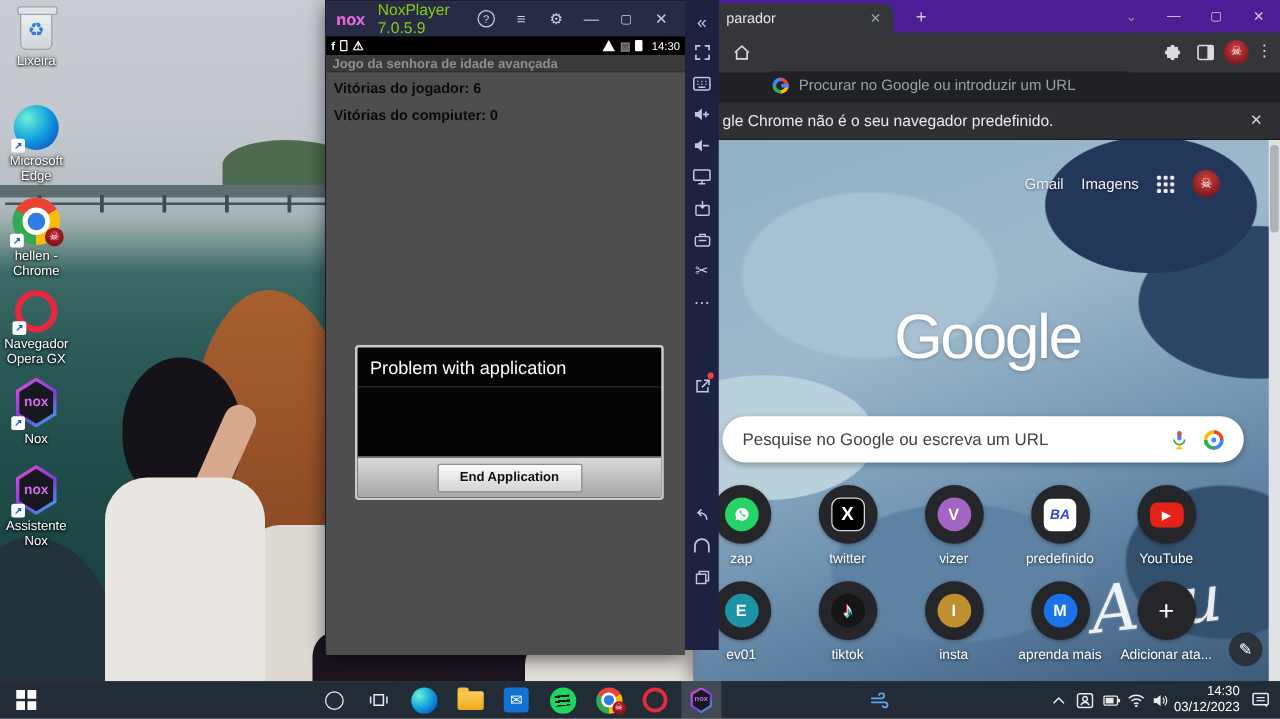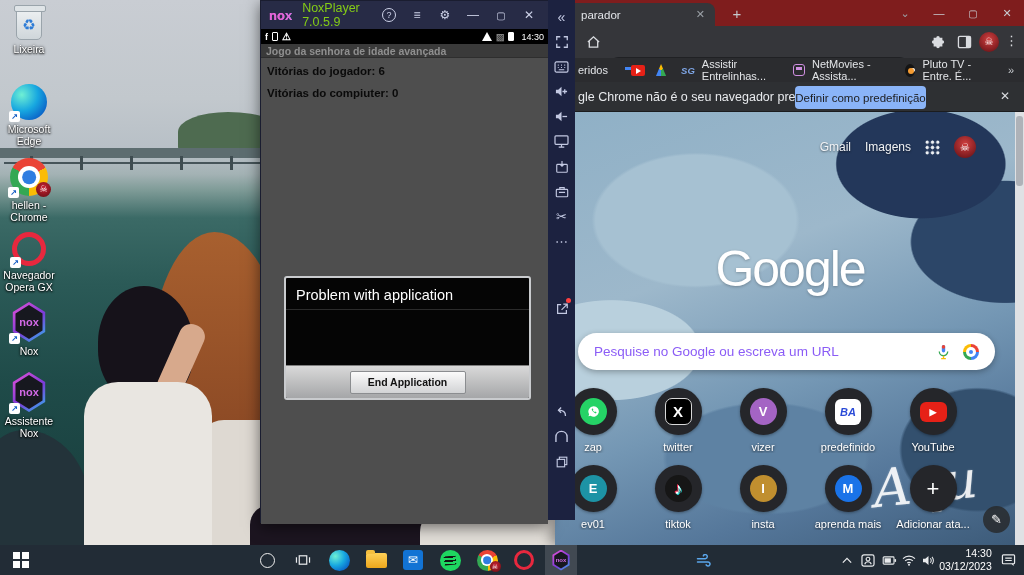--- a/index.html
+++ b/index.html
@@ -64,21 +64,21 @@
 .dlgbtn{width:116px;height:23px;background:linear-gradient(180deg,#fbfbfb,#d2d3d5);border:1px solid #8b8d90;border-radius:2px;font-size:10.5px;font-weight:bold;color:#111;display:flex;align-items:center;justify-content:center}
 
 
 .sbar{left:548px;top:0;width:27px;height:520px;background:#1c2240;display:flex;flex-direction:column;align-items:center;padding-top:4px;z-index:6}
 .sit{width:27px;height:25px;display:flex;align-items:center;justify-content:center;color:#c3c9e2;font-size:13px;position:relative}
 .sit svg{display:block}
 .reddot{position:absolute;right:4px;top:2px;width:5px;height:5px;border-radius:50%;background:#ff4040}
 
 
 .cwin{left:555px;top:0;width:469px;height:545px;background:#202124;box-shadow:-4px 0 12px rgba(0,0,0,.4)}
-.tabstrip{left:0;top:0;width:100%;height:36px;background:#7f1d1d}
+.tabstrip{left:0;top:0;width:100%;height:36px;background:#4c1d95}
 .tab{position:absolute;left:2px;top:3px;width:158px;height:23px;background:#35363a;border-radius:8px 8px 0 0;display:flex;align-items:center;padding:0 8px 0 24px}
 .tablabel{color:#e2e4e8;font-size:11.5px;flex:1}
 .tabx{color:#9aa0a6;font-size:11px;padding:0 2px}
 .newtab{position:absolute;left:172px;top:5px;color:#c6cace;font-size:15px;width:20px;text-align:center}
 .wcs{position:absolute;top:0;right:0;height:26px;display:flex;align-items:center}
 .wc{width:34px;text-align:center;color:#c9ccd1;font-size:11px}
 .wc.dim{color:#9aa0a6}
 .toolbar{left:0;top:26px;width:100%;height:32px;background:#35363a;display:flex;align-items:center}
 .omni{position:absolute;left:53px;top:31px;width:302px;height:22px;background:#202124;border-radius:11px;display:flex;align-items:center;padding:0 10px;gap:8px}
 .omnitext{color:#9aa0a6;font-size:12px;white-space:nowrap}
@@ -113,21 +113,21 @@
 radial-gradient(200px 130px at 30% 25%,#a6c1d2 0 50%,transparent 52%),
 linear-gradient(160deg,#8fb0c6 0%,#9db8cb 35%,#7497b4 60%,#55779a 80%,#3c5a78 100%)}
 .ntptop{position:absolute;right:48px;top:24px;display:flex;align-items:center;gap:14px}
 .ntplink{color:#f1f3f6;font-size:12px;text-shadow:0 1px 2px rgba(0,0,0,.5)}
 .grid9{width:15px;height:15px;background:radial-gradient(circle at 2.2px 2.2px,#eef1f4 1.5px,transparent 2px);background-size:5.3px 5.3px}
 .ntpav{width:22px;height:22px;border-radius:50%;background:radial-gradient(circle at 50% 36%,#d04040,#5e0d12);color:#fff;font-size:11px;text-align:center;line-height:22px}
 .scrollbar{position:absolute;right:0;top:0;width:9px;height:433px;background:#dfe1e4}
 .sthumb{position:absolute;right:1px;top:4px;width:7px;height:70px;background:#aeb2b8;border-radius:3px}
 .glogo{position:absolute;left:105px;top:128px;width:260px;text-align:center;color:#fff;font-size:50px;font-weight:500;letter-spacing:-2px;text-shadow:0 1px 3px rgba(0,0,0,.25)}
 .gsearch{position:absolute;left:23px;top:221px;width:417px;height:37px;background:#fff;border-radius:19px;box-shadow:0 2px 6px rgba(0,0,0,.3);display:flex;align-items:center;padding:0 16px;gap:12px}
-.gstext{color:#8b5cf6;font-size:13.5px;flex:1}
+.gstext{color:#404040;font-size:13.5px;flex:1}
 .lens{width:16px;height:16px;border-radius:50%;background:conic-gradient(#ea4335 0 25%,#4285f4 0 50%,#34a853 0 75%,#fbbc05 0);position:relative}
 .lens:after{content:"";position:absolute;left:3px;top:3px;width:10px;height:10px;border-radius:50%;background:#fff}
 .lens:before{content:"";position:absolute;left:6px;top:6px;width:4px;height:4px;border-radius:50%;background:#4285f4;z-index:1}
 .sc{position:absolute;width:84px;text-align:center}
 .sctile{width:47px;height:47px;margin:0 auto;border-radius:50%;background:#25262a;box-shadow:0 1px 3px rgba(0,0,0,.35);display:flex;align-items:center;justify-content:center}
 .sclabel{margin-top:6px;color:#fff;font-size:11px;text-shadow:0 1px 3px rgba(0,0,0,.75);white-space:nowrap;overflow:hidden;text-overflow:ellipsis}
 .cir{border-radius:50%;display:flex;align-items:center;justify-content:center;color:#fff;font-weight:bold}
 .handwrite{position:absolute;left:318px;top:342px;color:#fff;opacity:.9;font-family:"DejaVu Serif",serif;font-style:italic;font-size:52px;transform:rotate(-6deg);text-shadow:0 0 2px rgba(255,255,255,.4)}
 .pencilbtn{position:absolute;right:14px;top:394px;width:27px;height:27px;border-radius:50%;background:rgba(40,42,45,.85);color:#fff;font-size:13px;display:flex;align-items:center;justify-content:center}
 
@@ -248,35 +248,22 @@
       <svg class="a" style="left:376px;top:9px" width="14" height="14" viewBox="0 0 16 16">
           <path d="M6 3a2 2 0 0 1 4 0h3v3a2 2 0 0 1 0 4v3h-3a2 2 0 0 1-4 0H3v-3a2 2 0 0 1 0-4V3h3z" fill="#dadce0"></path>
         </svg>
       <svg class="a" style="left:402px;top:9px" width="15" height="14" viewBox="0 0 16 15">
           <rect x="1.5" y="1.5" width="13" height="12" rx="1.5" stroke="#dadce0" stroke-width="1.4" fill="none"></rect>
           <rect x="9.5" y="1.5" width="5" height="12" fill="#dadce0"></rect>
         </svg>
       <div class="a ntpav" style="left:424px;top:6px;width:20px;height:20px;line-height:20px;font-size:10px">☠</div>
       <div class="a tbicon" style="left:450px;top:7px;font-size:13px">⋮</div>
     </div>
-    <div class="a bookbar">
-      <span>eridos</span>
-      <span class="bmico yt" style="margin-left:16px"></span>
-      <span class="drv" style="margin-left:4px"></span>
-      <span class="sg" style="margin-left:8px">SG</span>
-      <span>Assistir Entrelinhas...</span>
-      <span class="nmtv" style="margin-left:4px"></span>
-      <span>NetMovies - Assista...</span>
-      <span class="pluto" style="margin-left:4px"></span>
-      <span>Pluto TV - Entre. É...</span>
-      <span style="margin-left:auto;margin-right:10px;color:#c6cace">»</span>
-    </div>
     <div class="a infobar">
       <span class="infomsg">gle Chrome não é o seu navegador predefinido.</span>
-      <div class="infobtn">Definir como predefinição</div>
       <span class="infox">✕</span>
     </div>
 
     <div class="a ntp">
       <div class="handwrite">Aqu</div>
       <div class="ntptop">
         <span class="ntplink">Gmail</span>
         <span class="ntplink">Imagens</span>
         <span class="grid9"></span>
         <span class="ntpav">☠</span>

